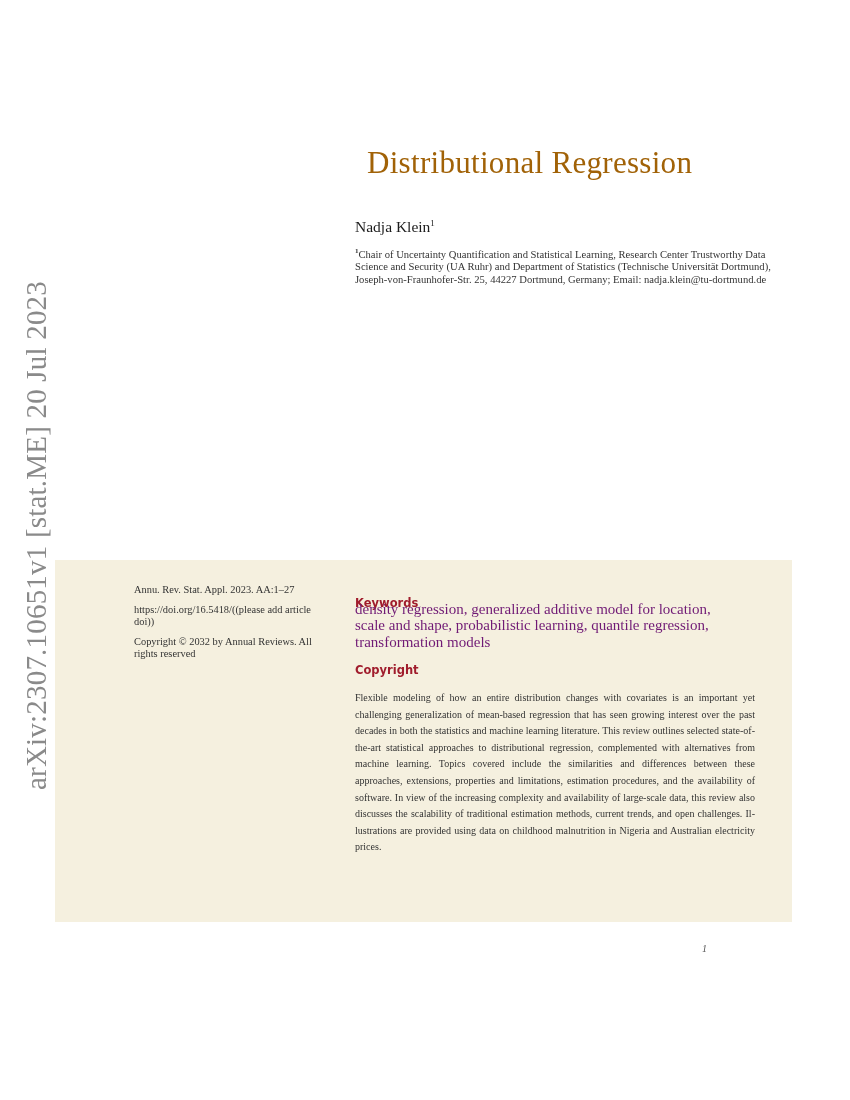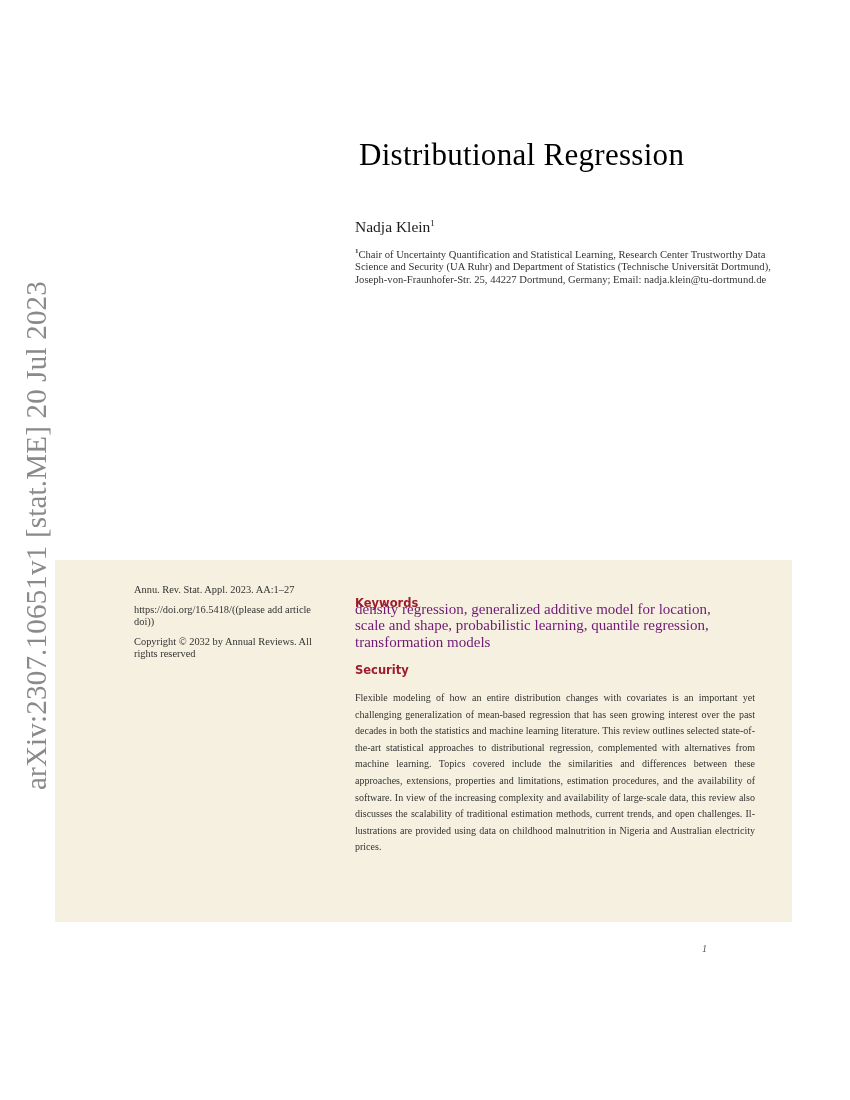--- a/index.html
+++ b/index.html
@@ -18,22 +18,22 @@
       font-family: "Liberation Serif", serif;
       font-size: 29px;
       color: #8a8a8a;
       letter-spacing: 0.2px;
       line-height: 1;
     }
     .title {
       position: absolute; left: 355px; top: 134px;
       font-family: "Liberation Serif", serif;
       font-size: 31px; line-height: 33px;
-      color: #000000;
-      margin: 4px; font-weight: normal;
+      color: #a16207;
+      margin: 12px; font-weight: normal;
       letter-spacing: 0.3px;
     }
     .author {
       position: absolute; left: 355px; top: 218px;
       font-family: "Liberation Serif", serif;
       font-weight: normal; font-size: 15.5px; color: #1c1c1c;
     }
     .author sup { font-size: 9px; }
     .affil {
       position: absolute; left: 355px; top: 245px; width: 420px;
@@ -95,16 +95,16 @@
 
 <div class="meta">
   <p>Annu. Rev. Stat. Appl. 2023. AA:1–27</p>
   <p>https://doi.org/16.5418/((please add article doi))</p>
   <p>Copyright © 2032 by Annual Reviews. All rights reserved</p>
 </div>
 
 <div class="sec-head" style="top:580px;margin-top:16px;">Keywords</div>
 <div class="kw-text">density regression, generalized additive model for location, scale and shape, probabilistic learning, quantile regression, transformation models</div>
 
-<div class="sec-head" style="top:663px;">Security</div>
+<div class="sec-head" style="top:663px;">Copyright</div>
 <div class="abs-text">Flexible modeling of how an entire distribution changes with covariates is an important yet challenging generalization of mean-based regres­sion that has seen growing interest over the past decades in both the statistics and machine learning literature. This review outlines selected state-of-the-art statistical approaches to distributional regression, com­plemented with alternatives from machine learning. Topics covered include the similarities and differences between these approaches, ex­tensions, properties and limitations, estimation procedures, and the availability of software. In view of the increasing complexity and avail­ability of large-scale data, this review also discusses the scalability of traditional estimation methods, current trends, and open challenges. Il­lustrations are provided using data on childhood malnutrition in Nigeria and Australian electricity prices.</div>
 
 <div class="page-num">1</div>
 
 </body></html>

